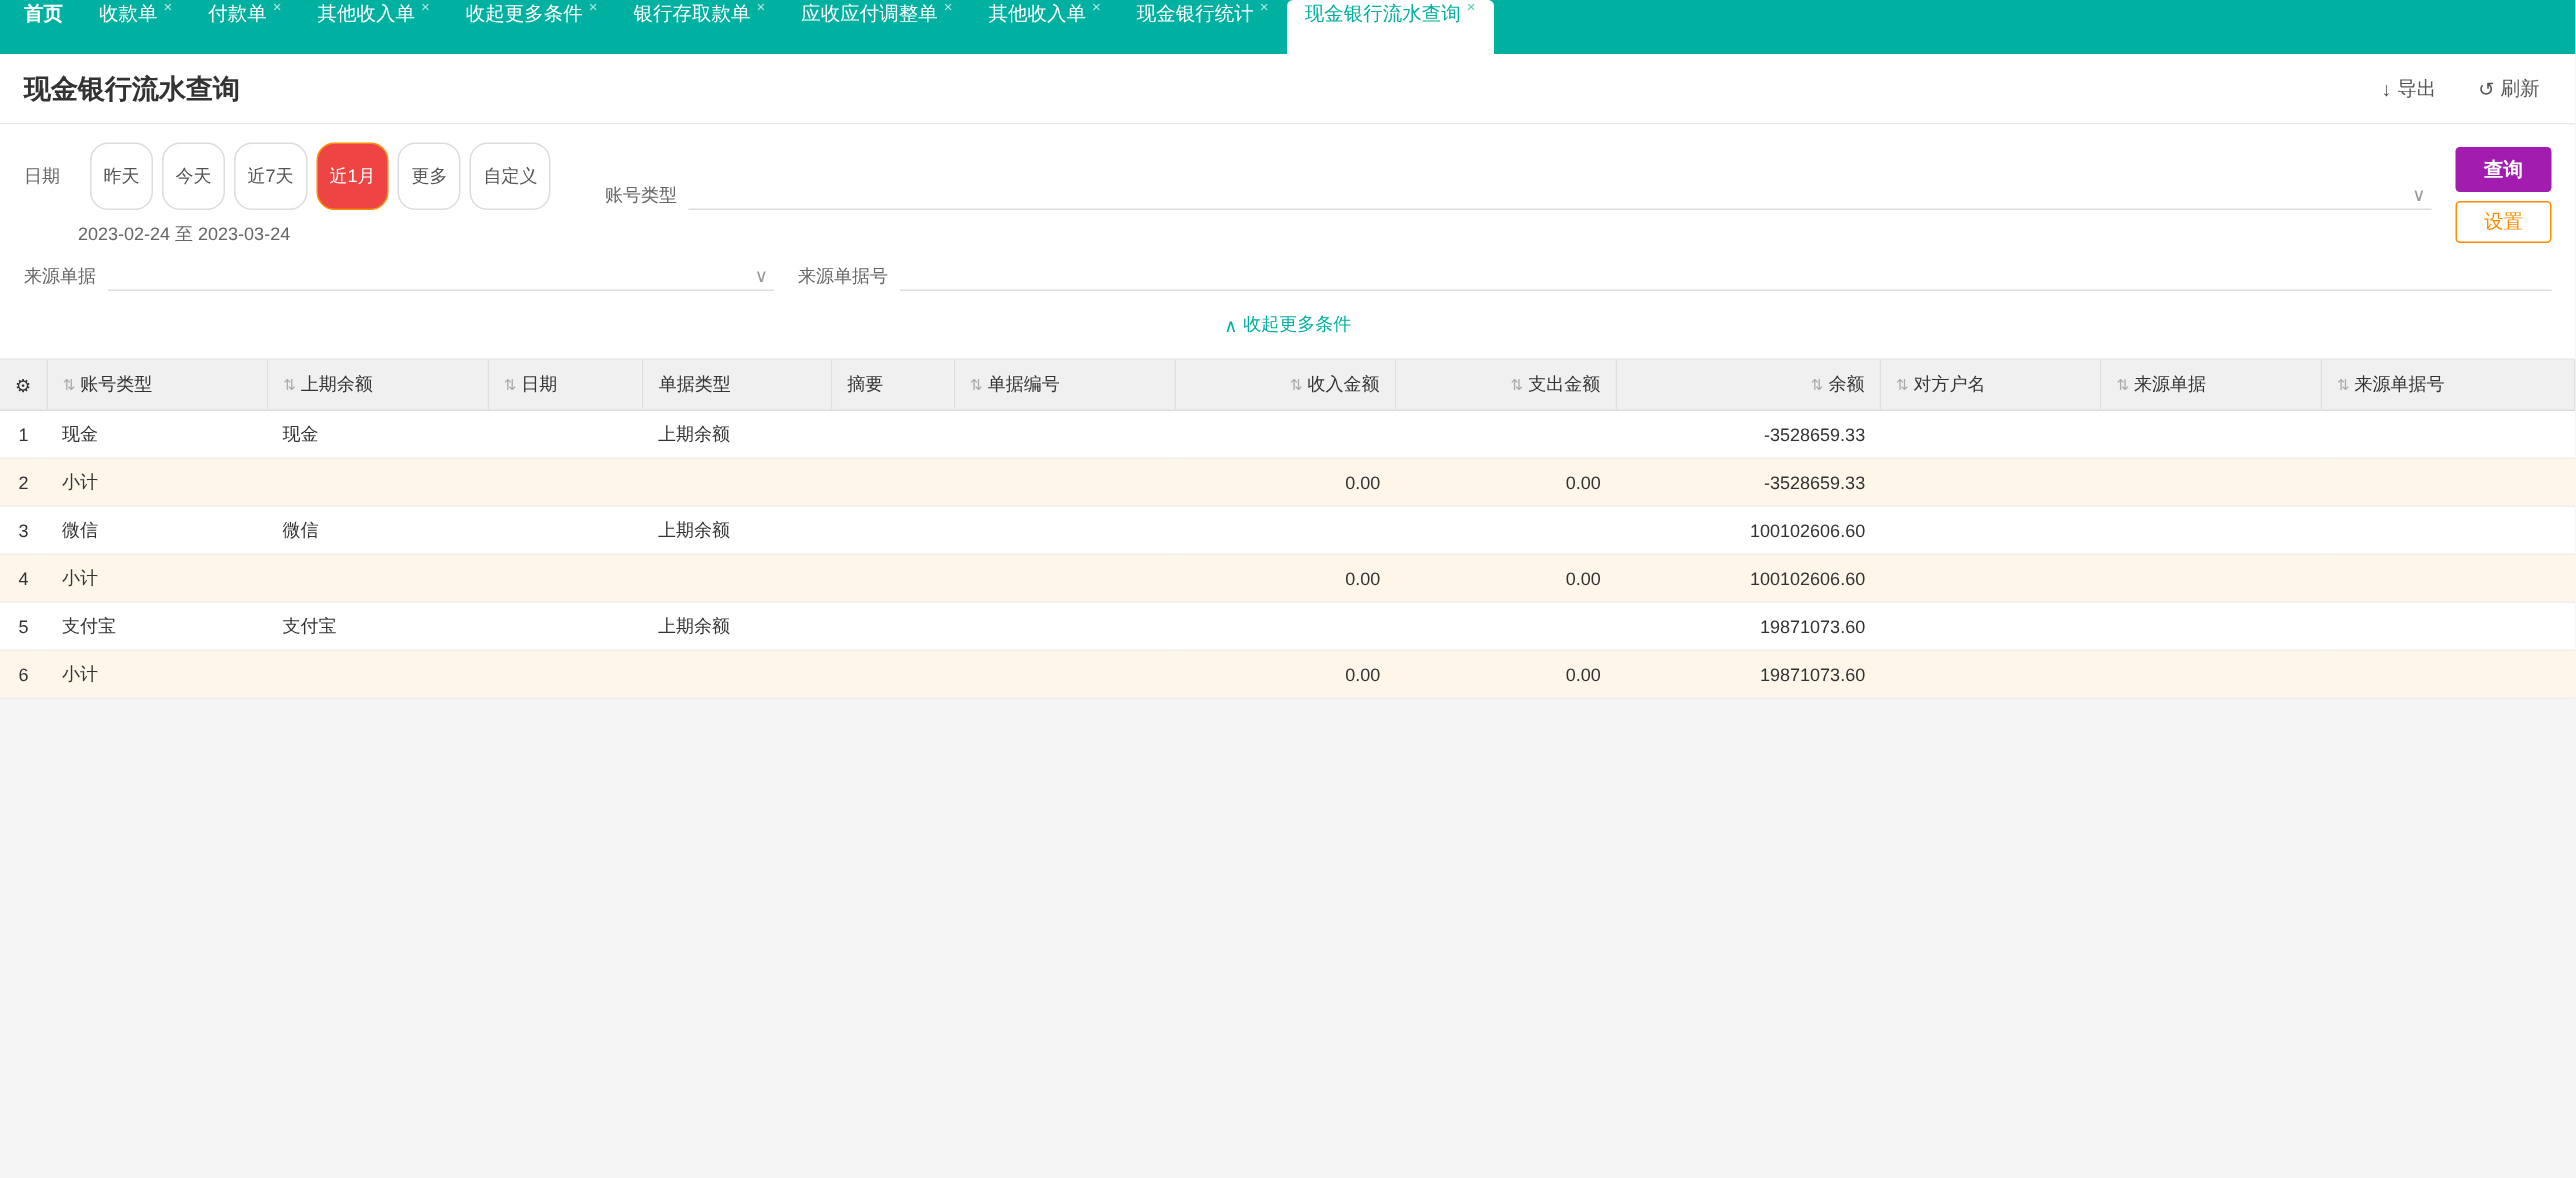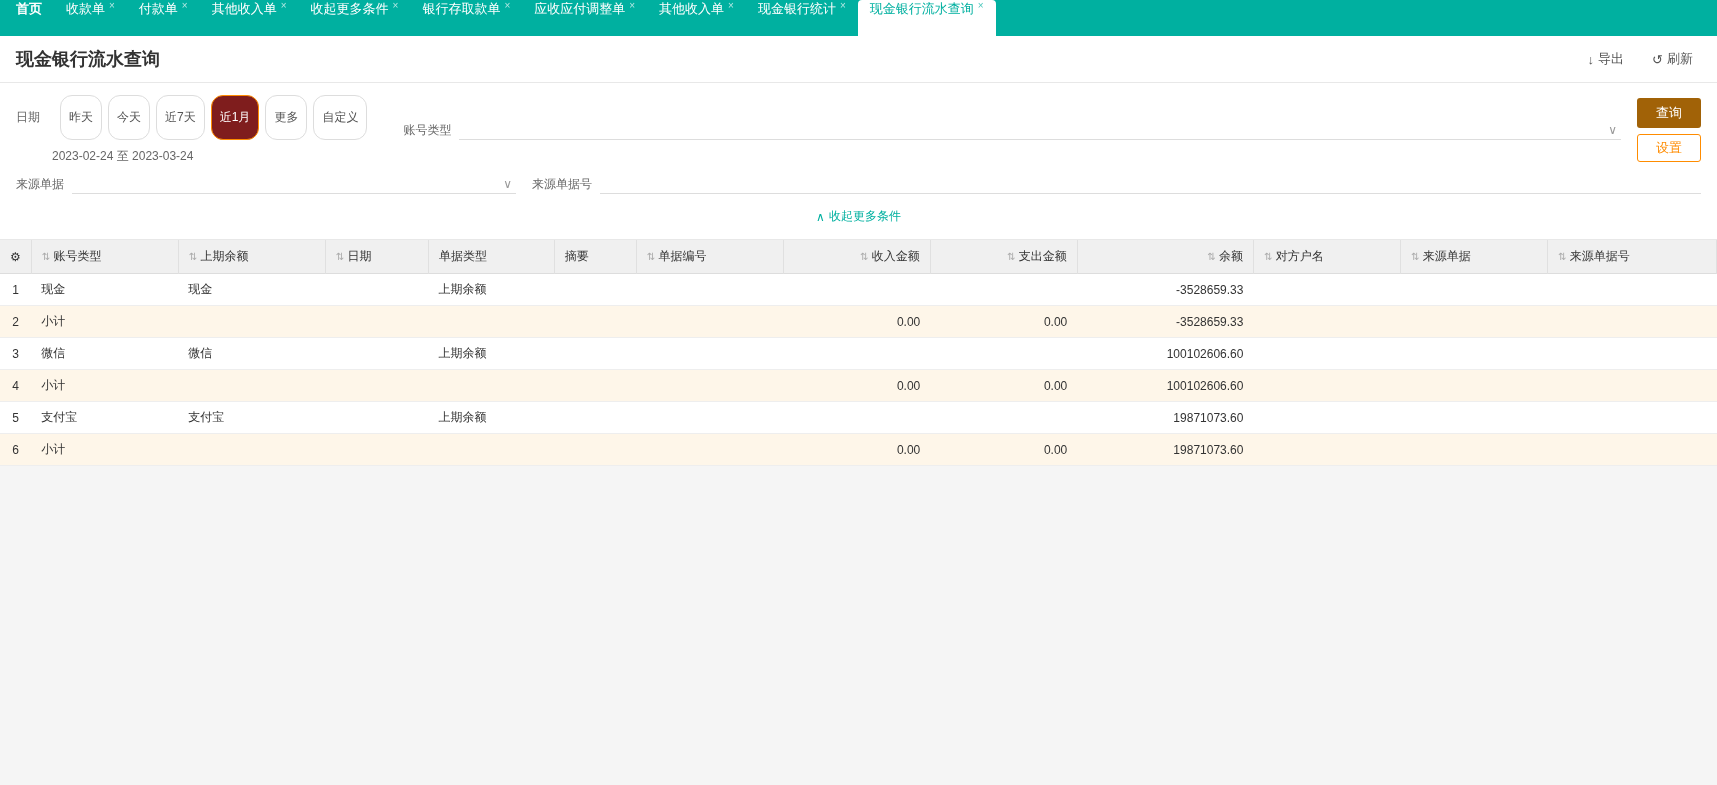--- a/index.html
+++ b/index.html
@@ -92,21 +92,21 @@
     .date-btn {
       padding: 13px 8px;
       border: 1px solid #ddd;
       border-radius: 12px;
       cursor: pointer;
       color: #555;
       background: #fff;
       font-size: 12px;
     }
     .date-btn.active {
-      background: #7f1d1d;
+      background: #ef4444;
       border-color: #ff8c00;
       color: #fff;
       border-radius: 12px;
     }
     .date-range {
       color: #666;
       font-size: 12px;
     }
     .filter-input-wrap {
       flex: 1;
@@ -139,28 +139,28 @@
     }
 
     
     .action-buttons {
       display: flex;
       flex-direction: column;
       gap: 6px;
       margin-left: auto;
     }
     .btn-query {
-      background: #a16207;
+      background: #a21caf;
       color: #fff;
       border: none;
       padding: 6px 18px;
       border-radius: 3px;
       cursor: pointer;
       font-size: 13px;
-      font-weight: normal;
+      font-weight: bold;
     }
     .btn-settings {
       background: #fff;
       color: #ff8c00;
       border: 1px solid #ff8c00;
       padding: 4px 18px;
       border-radius: 3px;
       cursor: pointer;
       font-size: 13px;
     }

